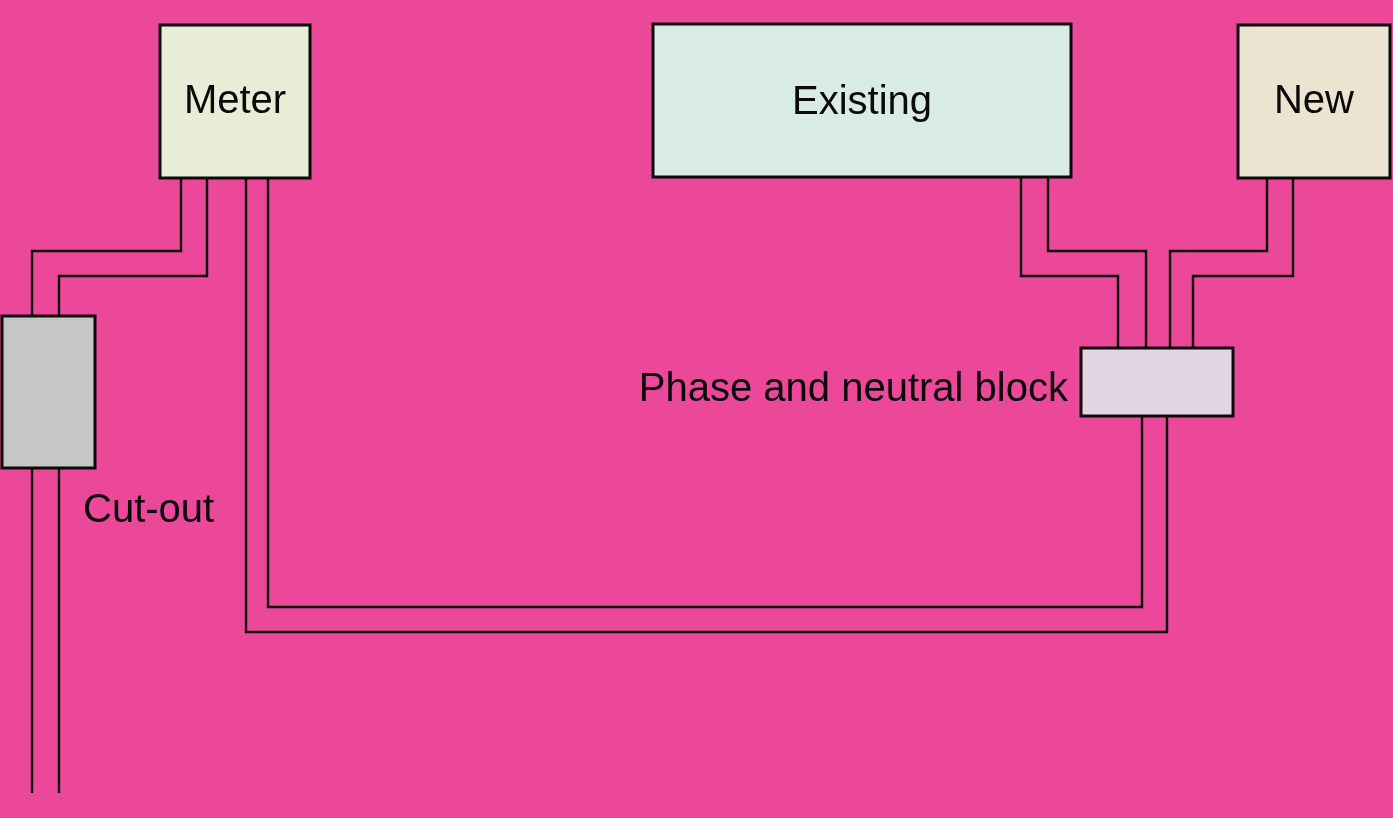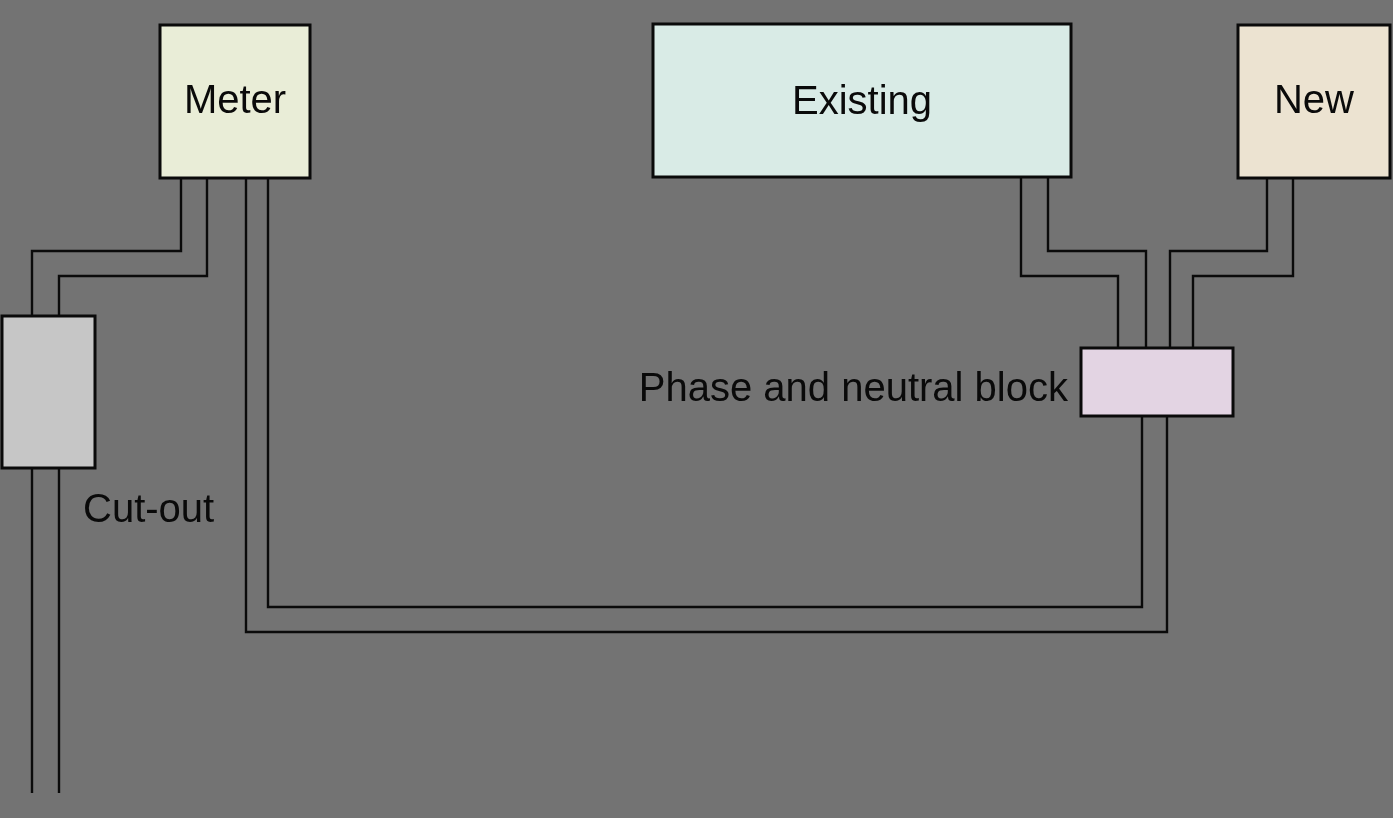--- a/index.html
+++ b/index.html
@@ -28,21 +28,21 @@
   }
   .label {
     font-family: "Liberation Sans", "DejaVu Sans", sans-serif;
     font-size: 40px;
     fill: #0a0a0a;
   }
 </style>
 </head>
 <body style="background: rgb(247, 247, 247);">
 
-<div id="canvas" style="background: #737373;">
+<div id="canvas" style="background: #ec4899;">
   <svg width="1393" height="818" viewBox="0 0 1393 818" xmlns="http://www.w3.org/2000/svg">
 
     <polyline class="wire" points="181,178 181,251 32,251 32,317"></polyline>
     <polyline class="wire" points="207,178 207,276 59,276 59,317"></polyline>
 
     <polyline class="wire" points="32,468 32,793"></polyline>
     <polyline class="wire" points="59,468 59,793"></polyline>
 
     <polyline class="wire" points="246,178 246,632 1167,632 1167,416"></polyline>
     <polyline class="wire" points="268,178 268,607 1142,607 1142,416"></polyline>

